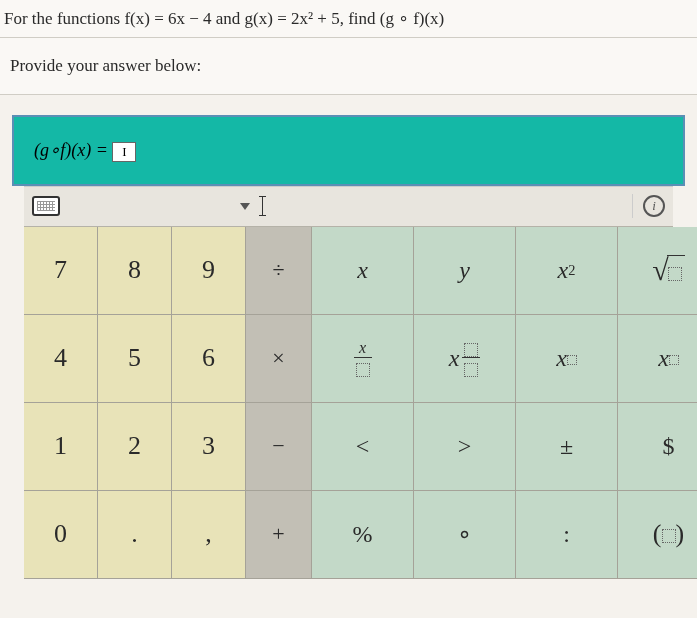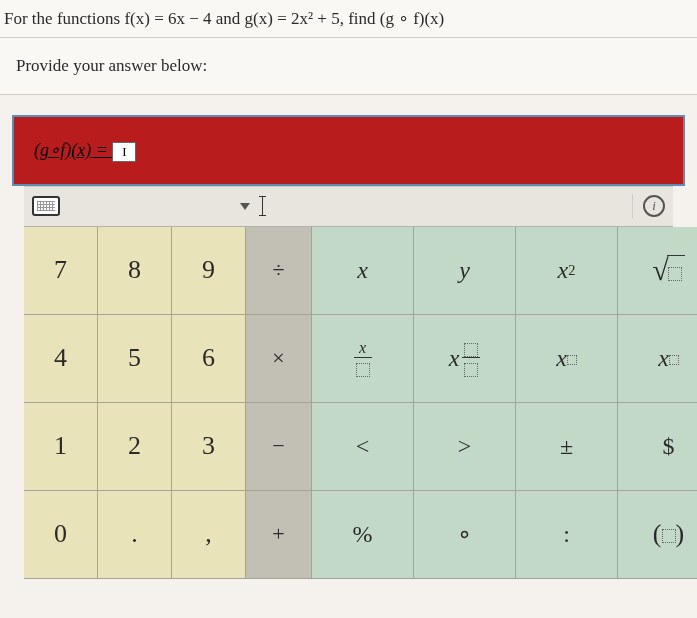--- a/index.html
+++ b/index.html
@@ -13,37 +13,36 @@
     .question-area {
       padding: 8px 4px;
       background: #faf8f5;
       border-bottom: 1px solid #d0cdc5;
     }
     .question-text {
       font-size: 17px;
       color: #2a2a2a;
     }
     .prompt-area {
-      padding: 18px 16px;
+      padding: 18px 10px;
       background: #faf8f5;
       border-bottom: 1px solid #d0cdc5;
       font-size: 17px;
       color: #2a2a2a;
     }
     .answer-container {
       margin: 20px 12px 0 12px;
     }
     .answer-box {
       border: 2px solid #5a8fb5;
       padding: 22px 20px;
-      background: #b91c1c;
+      background: #14b8a6;
       font-size: 18px;
       font-style: italic;
       font-family: Georgia, serif;
-      text-decoration: underline;
     }
     .answer-box .input-placeholder {
       display: inline-block;
       border: 1px solid #666;
       width: 24px;
       height: 20px;
       vertical-align: middle;
       text-align: center;
       font-size: 13px;
       line-height: 18px;

